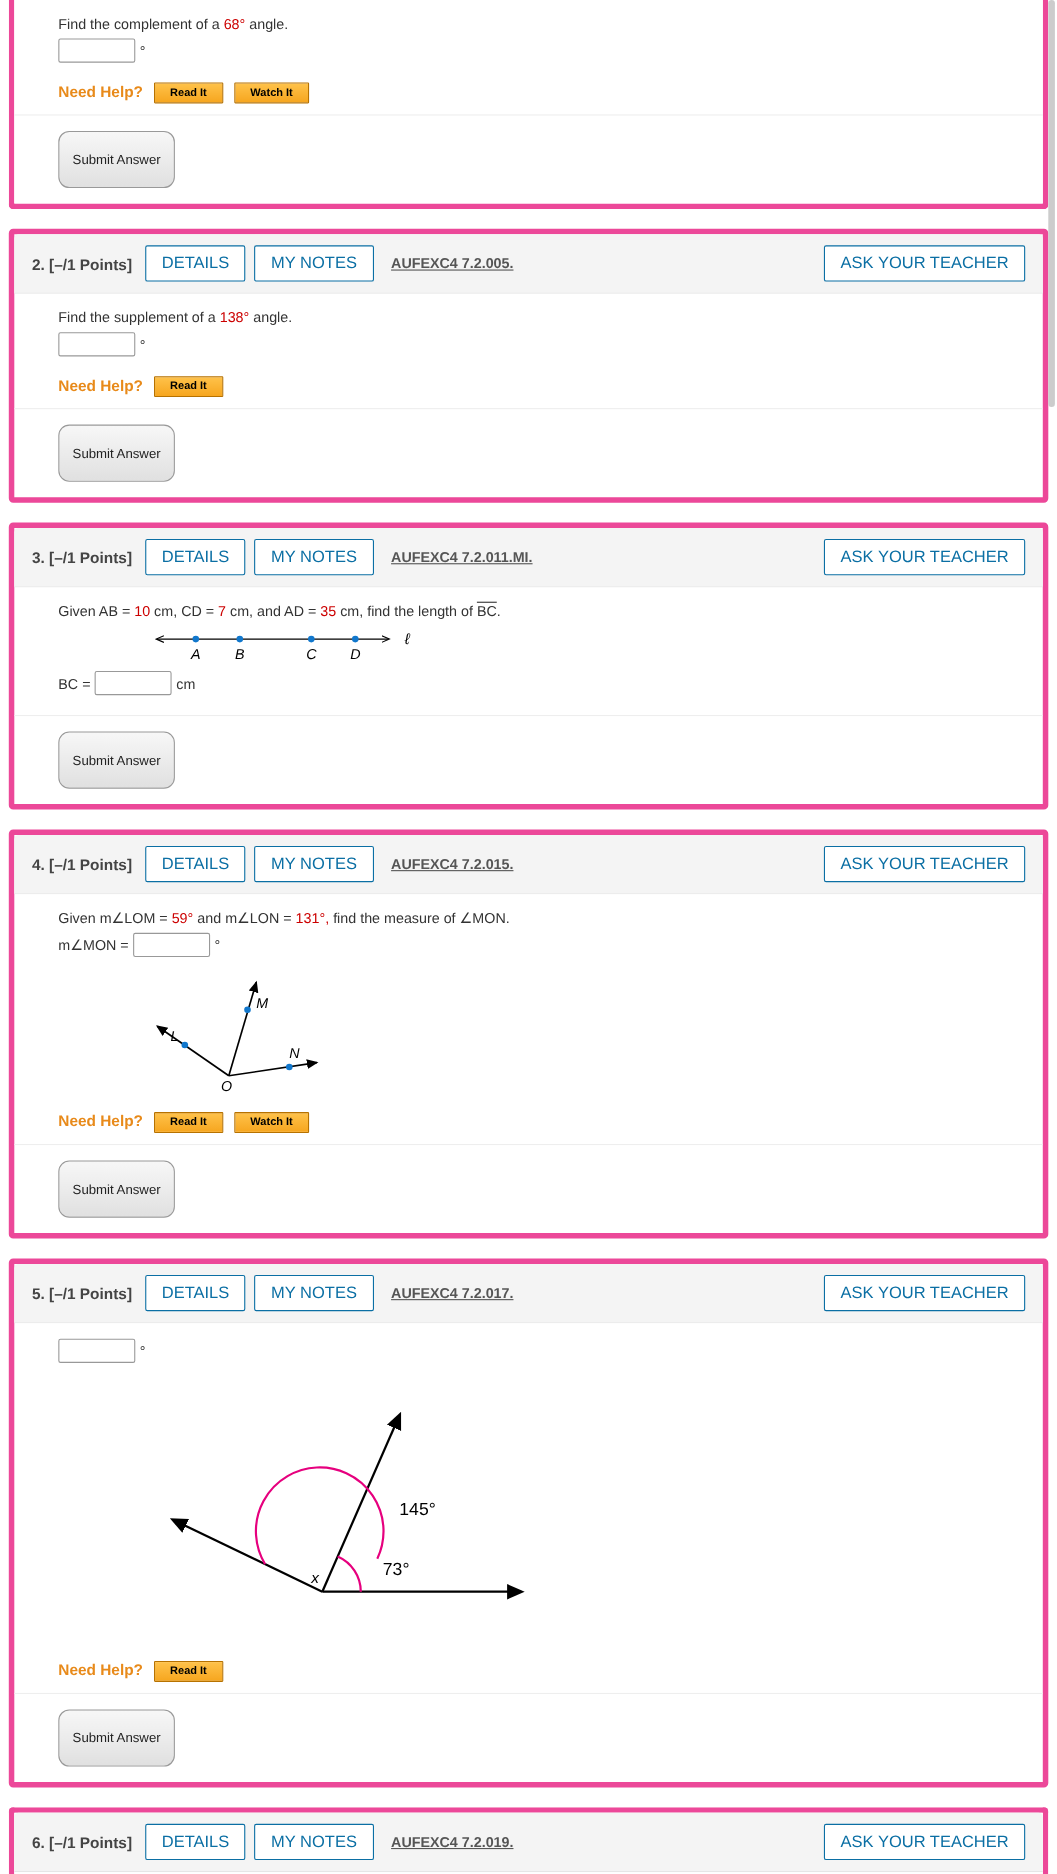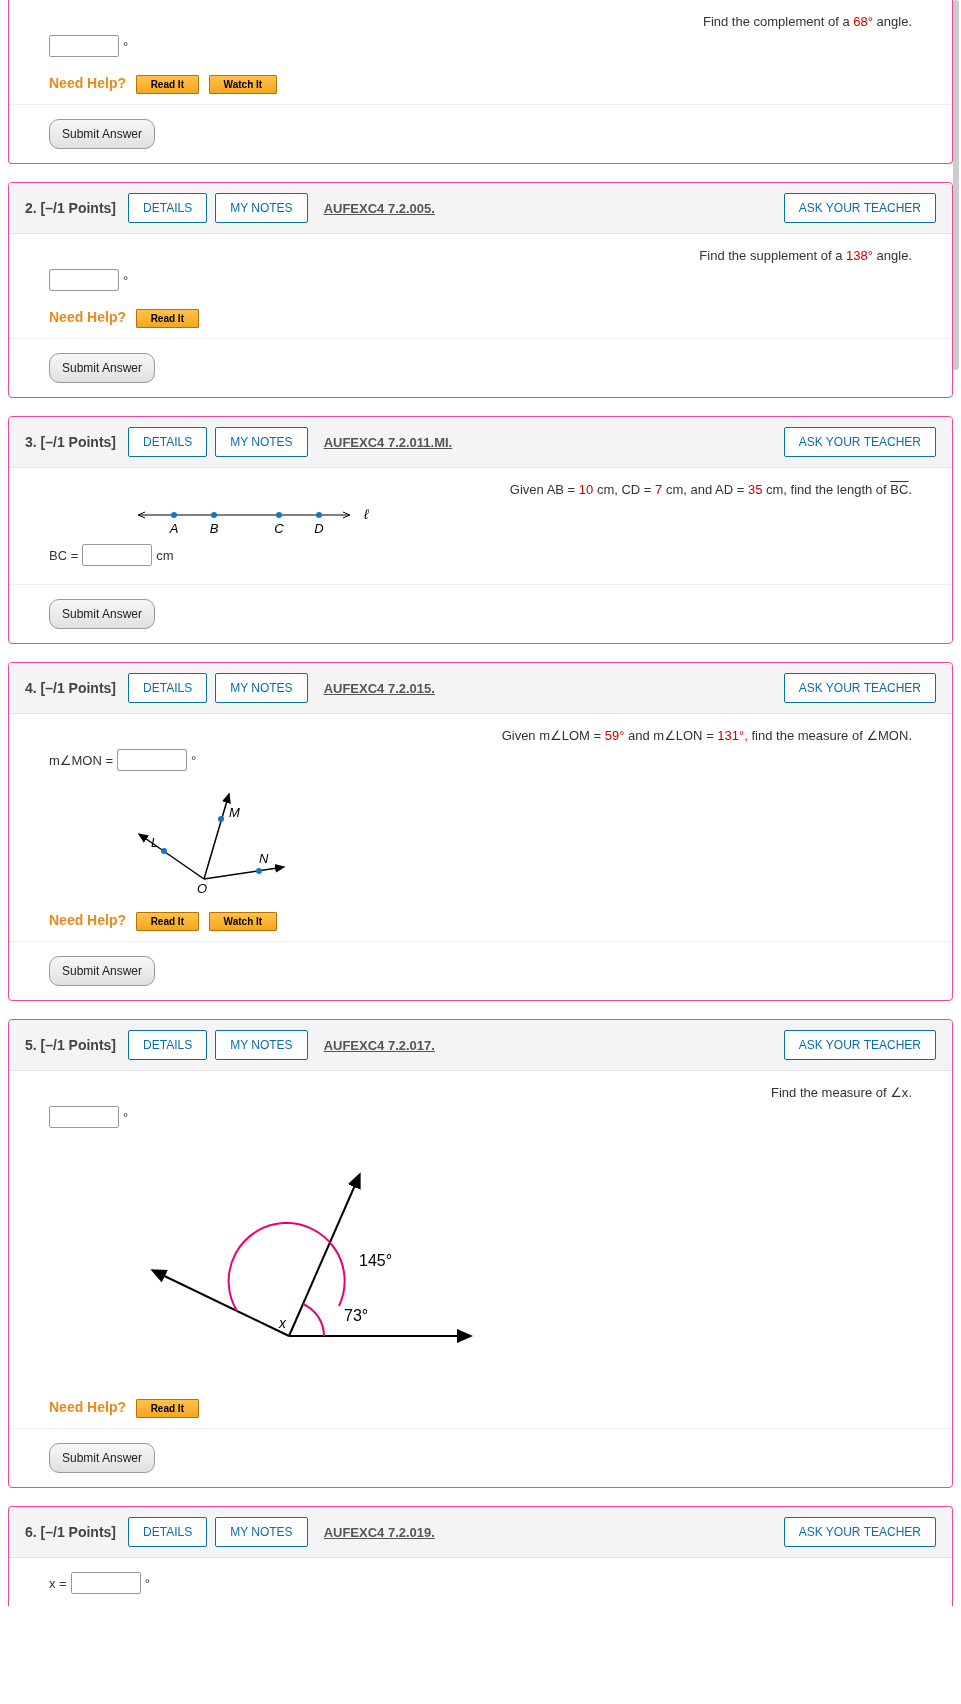--- a/index.html
+++ b/index.html
@@ -4,21 +4,21 @@
 <style>
   * { box-sizing: border-box; margin: 0; padding: 0; }
   body {
     font-family: Arial, Helvetica, sans-serif;
     background: #fff;
     font-size: 13px;
     color: #333;
     width: 961px;
   }
   .question-container {
-    border: 1px solid #ec4899;
+    border: 5px solid #ec4899;
     border-radius: 4px;
     margin: 8px 8px 18px 8px;
     background: #fff;
   }
   .question-header {
     display: flex;
     align-items: center;
     padding: 10px 16px;
     background: #f4f4f4;
     border-bottom: 1px solid #e4e4e4;
@@ -29,21 +29,21 @@
     font-size: 14px;
     color: #444;
     margin-right: 12px;
   }
   .header-btn {
     display: inline-block;
     border: 1px solid #0b6fa4;
     color: #0b6fa4;
     background: #fff;
     padding: 7px 14px;
-    font-size: 12px;
+    font-size: 15px;
     font-weight: 500;
     margin-right: 8px;
     cursor: pointer;
     border-radius: 2px;
   }
   .ask-teacher {
     margin-left: auto;
     margin-right: 0;
   }
   .ref-code {
@@ -53,21 +53,20 @@
     margin-left: 8px;
     text-decoration: underline;
   }
   .q-body {
     padding: 14px 40px 10px 40px;
   }
   .prompt {
     font-size: 13px;
     color: #333;
     margin-bottom: 6px;
-    text-align: right;
   }
   .red { color: #c00; }
   .input-row {
     display: flex;
     align-items: center;
     gap: 4px;
     margin-bottom: 8px;
   }
   .answer-input {
     width: 70px;
@@ -101,21 +100,21 @@
   }
   .submit-row {
     border-top: 1px solid #eee;
     padding: 14px 40px;
   }
   .submit-btn {
     display: inline-block;
     background: linear-gradient(#f7f7f7, #e0e0e0);
     border: 1px solid #999;
     border-radius: 10px;
-    padding: 7px 12px;
+    padding: 18px 12px;
     font-size: 12px;
     color: #222;
     cursor: pointer;
   }
   .italic { }
   .overline { text-decoration: overline; }
   .scrollbar {
     position: absolute;
     right: 2px;
     top: 0;
@@ -282,23 +281,20 @@
 
 <div class="question-container">
   <div class="question-header">
     <span class="q-num">5. [–/1 Points]</span>
     <span class="header-btn">DETAILS</span>
     <span class="header-btn">MY NOTES</span>
     <span class="ref-code">AUFEXC4 7.2.017.</span>
     <span class="header-btn ask-teacher">ASK YOUR TEACHER</span>
   </div>
   <div class="q-body">
-    <div class="prompt">
-      <span>Find the measure of </span><span class="italic">∠x</span><span>.</span>
-    </div>
     <div class="input-row">
       <input class="answer-input" style="">
       <span class="unit">°</span>
     </div>
 
     
     <svg width="360" height="230" style="margin:20px 0 0 80px;">
       <defs>
         <marker id="ar5" markerWidth="9" markerHeight="9" refX="6" refY="4.5" orient="auto">
               <path d="M0,1 L8,4.5 L0,8" fill="#000"></path>

